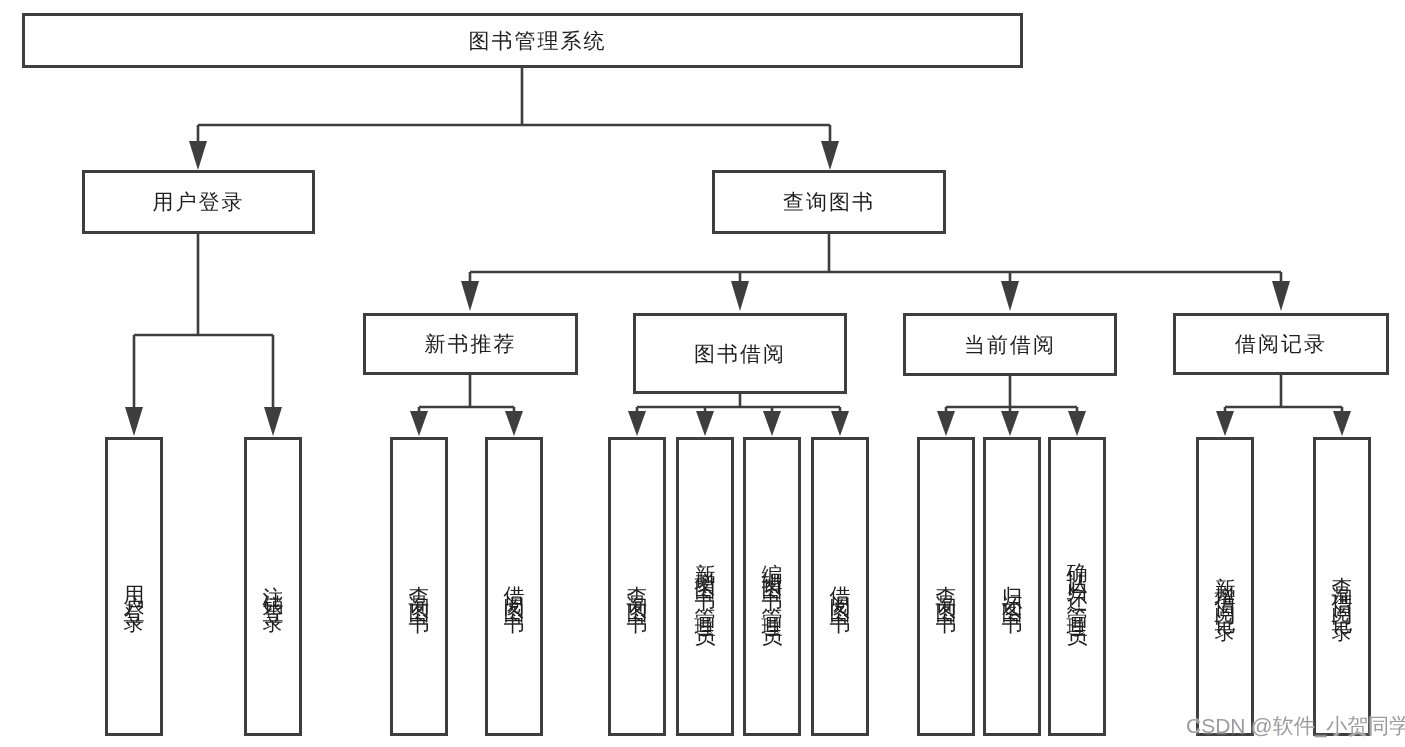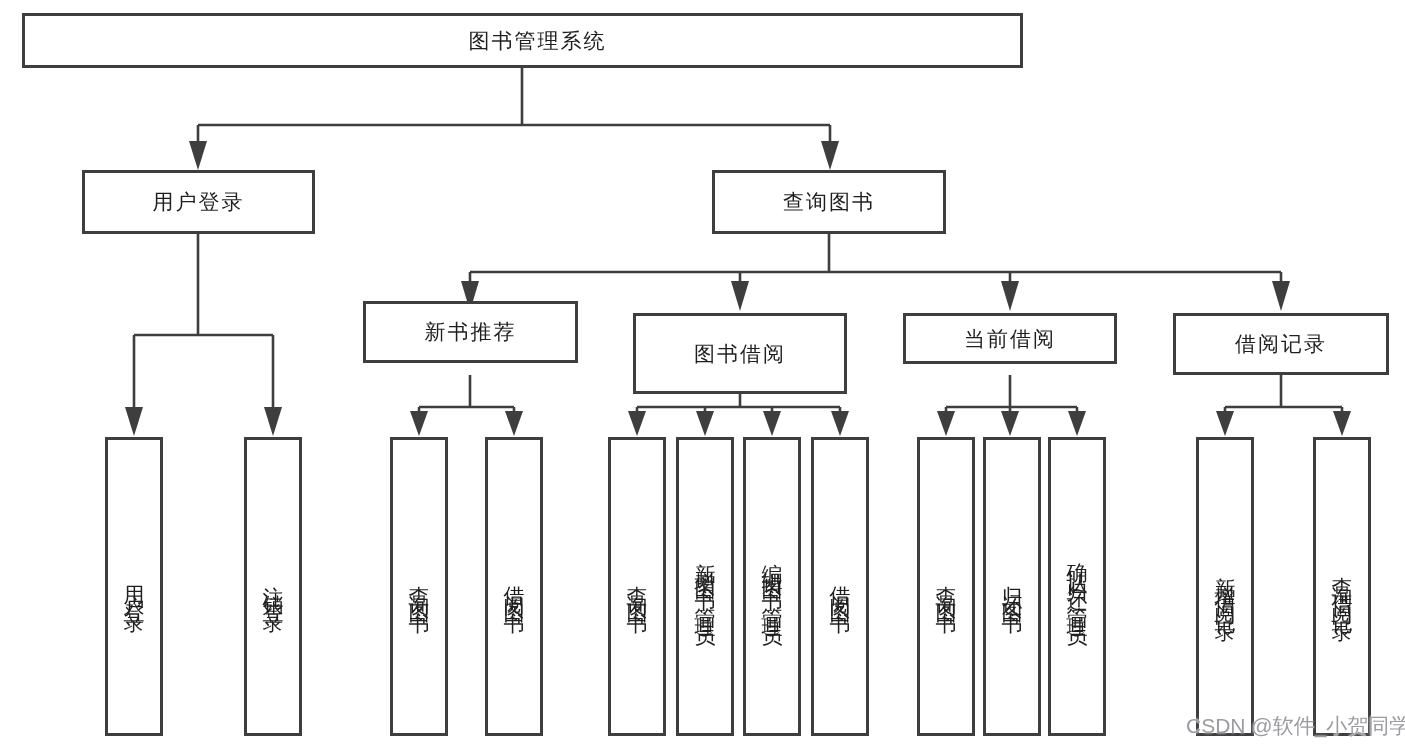--- a/index.html
+++ b/index.html
@@ -39,23 +39,23 @@
     text-orientation:mixed;
     font-size:21px;
     letter-spacing:9px;
     white-space:nowrap;
     color:var(--text);
   }
   
   #root-box{left:22px;top:13px;width:1001px;height:55px;padding-left:30px;}
   #node-user-login{left:82px;top:170px;width:233px;height:64px;}
   #node-book-mgmt{left:712px;top:170px;width:234px;height:64px;}
-  #node-recommend{left:363px;top:301px;width:215px;height:62px;}
+  #node-recommend{left:363px;top:313px;width:215px;height:62px;}
   #node-borrow{left:633px;top:313px;width:214px;height:81px;}
-  #node-current{left:903px;top:313px;width:214px;height:51px;}
+  #node-current{left:903px;top:313px;width:214px;height:63px;}
   #node-records{left:1173px;top:313px;width:216px;height:62px;}
   .leaf{top:437px;width:58px;height:299px;}
   #leaf-user-login{left:105px;}
   #leaf-logout{left:244px;}
   #leaf-rec-query{left:390px;}
   #leaf-rec-borrow{left:485px;}
   #leaf-bor-query{left:608px;}
   #leaf-bor-add{left:676px;}
   #leaf-bor-edit{left:743px;}
   #leaf-bor-borrow{left:811px;}

